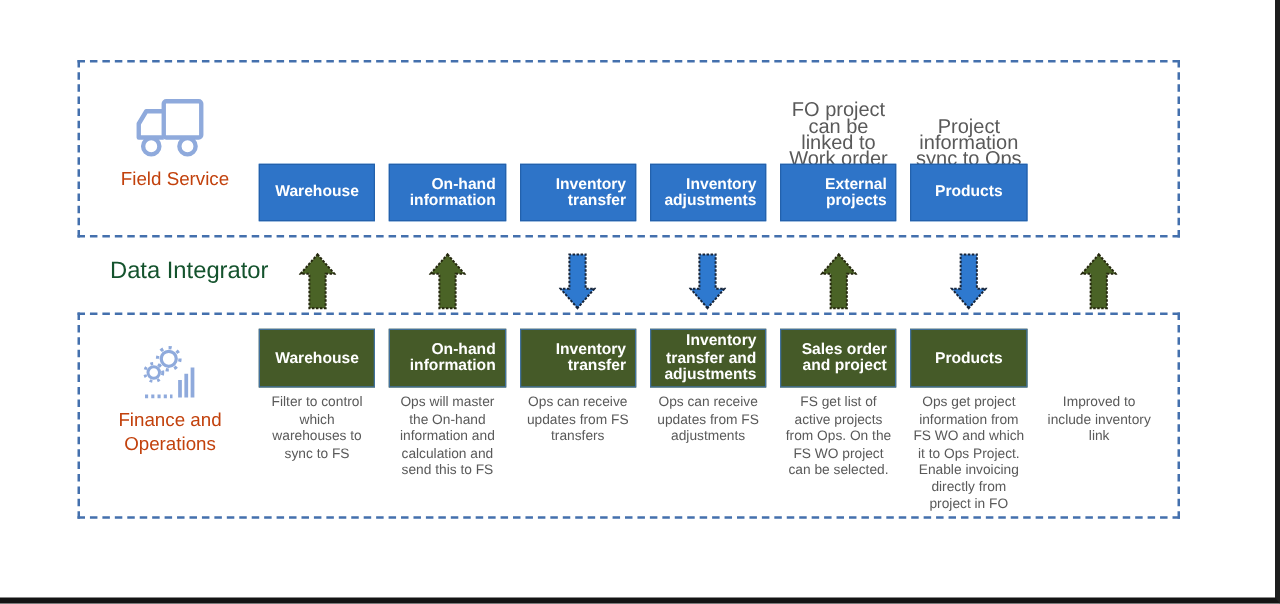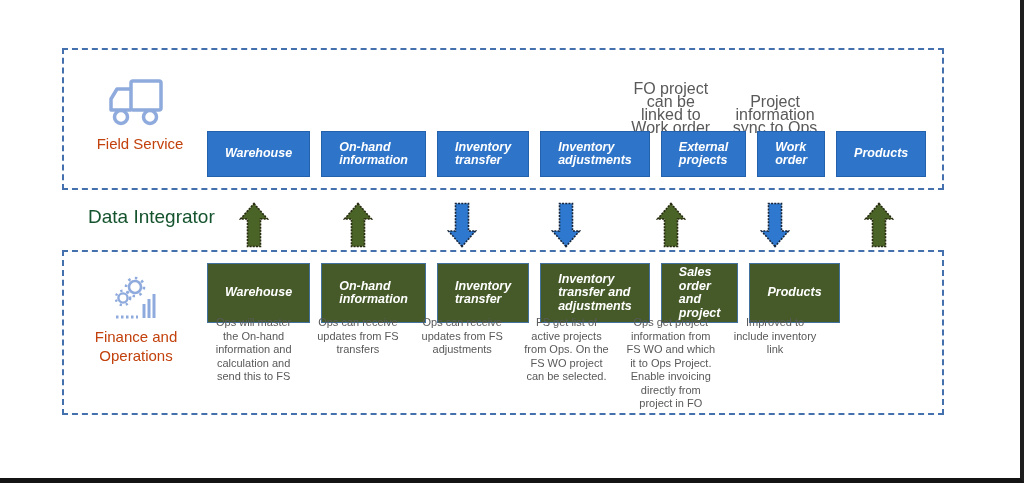--- a/index.html
+++ b/index.html
@@ -69,27 +69,26 @@
     line-height: 13px;
     text-align: center;
     align-self: end;
     padding-bottom: 6px;
   }
 
   .fs-box, .fo-box {
     display: flex;
     align-items: center;
     justify-content: center;
-    text-align: left;
+    text-align: right;
     color: #ffffff;
     font-weight: bold;
     font-size: 12.5px;
     line-height: 13.5px;
-    padding: 2px 17px;
-    font-style: italic;
+    padding: 2px 7px;
   }
   .fs-box {
     background: #2E74C8;
     border: 1px solid #2361AC;
   }
   .fo-box {
     background: #455A28;
     border: 1px solid #41719C;
   }
 
@@ -156,21 +155,20 @@
     <div class="note">Project information sync to Ops</div>
     <div class="note"></div>
   </div>
 
   <div class="cols blue-row">
     <div class="fs-box">Warehouse</div>
     <div class="fs-box">On-hand information</div>
     <div class="fs-box">Inventory transfer</div>
     <div class="fs-box">Inventory adjustments</div>
     <div class="fs-box">External projects</div>
-    <div class="fs-box">Work order</div>
     <div class="fs-box">Products</div>
   </div>
 
   <div class="cols arrow-row">
     <div class="arrow up">
       <svg width="30" height="46" viewBox="0 0 30 46">
           <path d="M15 1.5 L28.5 17 L21.5 17 L21.5 44.5 L8.5 44.5 L8.5 17 L1.5 17 Z"></path>
         </svg>
     </div>
     <div class="arrow up">
@@ -208,20 +206,21 @@
   <div class="cols green-row">
     <div class="fo-box">Warehouse</div>
     <div class="fo-box">On-hand information</div>
     <div class="fo-box">Inventory transfer</div>
     <div class="fo-box">Inventory transfer and adjustments</div>
     <div class="fo-box">Sales order and project</div>
     <div class="fo-box">Products</div>
   </div>
 
   <div class="cols desc-row">
+    <div class="desc">Filter to control which warehouses to sync to FS</div>
     <div class="desc">Ops will master the On-hand information and calculation and send this to FS</div>
     <div class="desc">Ops can receive updates from FS transfers</div>
     <div class="desc">Ops can receive updates from FS adjustments</div>
     <div class="desc">FS get list of active projects from Ops. On the FS WO project can be selected.</div>
     <div class="desc">Ops get project information from FS WO and which it to Ops Project. Enable invoicing directly from project in FO</div>
     <div class="desc">Improved to include inventory link</div>
   </div>
 
 </div>
 

